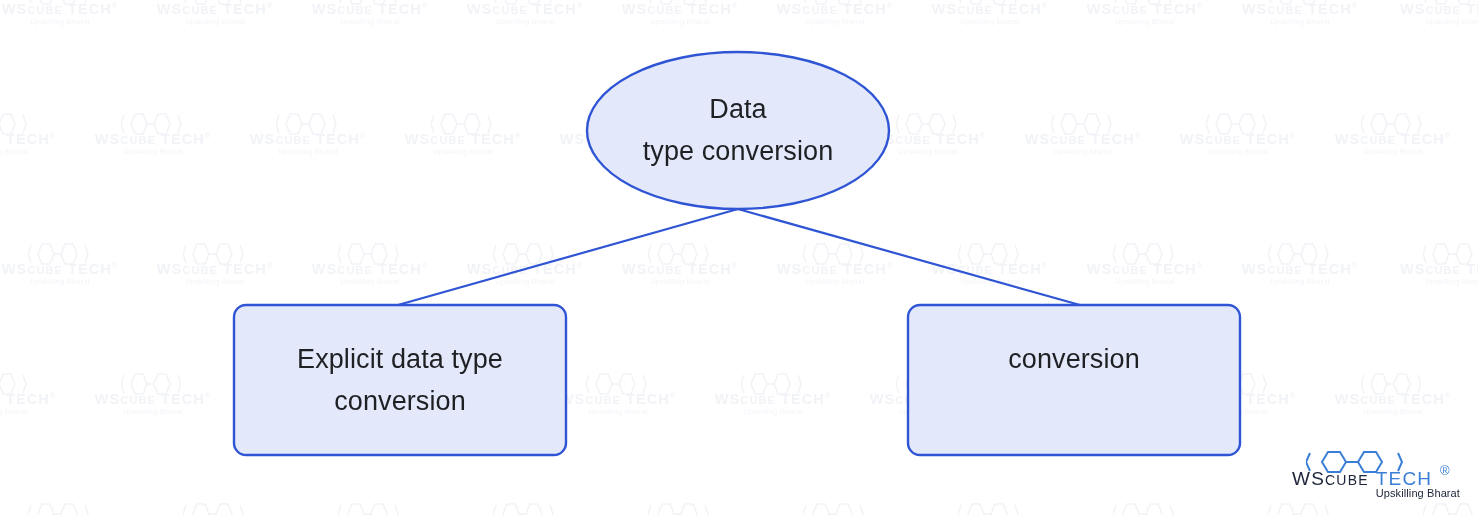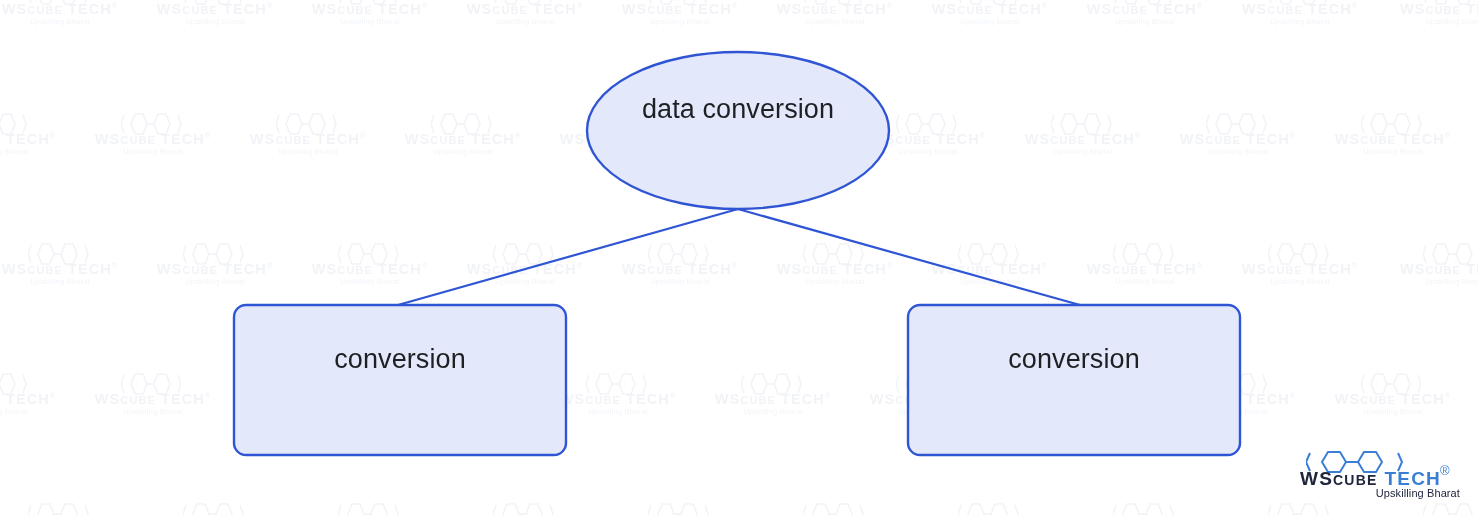--- a/index.html
+++ b/index.html
@@ -119,25 +119,25 @@
   #brand-hex {
     position: absolute;
     top: 0;
     left: 14px;
     width: 104px;
     height: 22px;
   }
   #brand-name {
     position: absolute;
     top: 17px;
-    left: 8px;
+    left: 0;
     width: 168px;
     text-align: left;
     font-size: 19px;
-    font-weight: 700;
+    font-weight: 400;
     letter-spacing: 1.2px;
     white-space: nowrap;
   }
   #brand-name .ws { color: #20273c; }
   #brand-name .tech { color: #3a7fd5; }
   #brand-name .sm { font-size: 14px; }
   #brand-reg {
     position: absolute;
     top: 12px;
     left: 148px;
@@ -802,24 +802,26 @@
     <line x1="738" y1="209" x2="1080" y2="305" stroke="#2f55d4" stroke-width="2.2" stroke-linecap="round"></line>
 
     <ellipse cx="738" cy="130.5" rx="151" ry="78.5" fill="#e3e8fb" stroke="#2f55d4" stroke-width="2.4"></ellipse>
 
     <rect x="234" y="305" width="332" height="150" rx="12" ry="12" fill="#e3e8fb" stroke="#2f55d4" stroke-width="2.4"></rect>
 
     <rect x="908" y="305" width="332" height="150" rx="12" ry="12" fill="#e3e8fb" stroke="#2f55d4" stroke-width="2.4"></rect>
   </svg>
 
   <div class="node-text" id="root-node-label">
-    <div>data conversion</div>
+    <div>Data</div>
+    <div>type conversion</div>
   </div>
 
   <div class="node-text" id="left-node-label">
+    <div>Explicit data type</div>
     <div>conversion</div>
   </div>
 
   <div class="node-text" id="right-node-label">
     <div>conversion</div>
   </div>
 
   <div id="brand-logo">
     <svg id="brand-hex" viewBox="0 0 104 22" xmlns="http://www.w3.org/2000/svg">
       <g fill="none" stroke="#3a7fd5" stroke-width="2">

